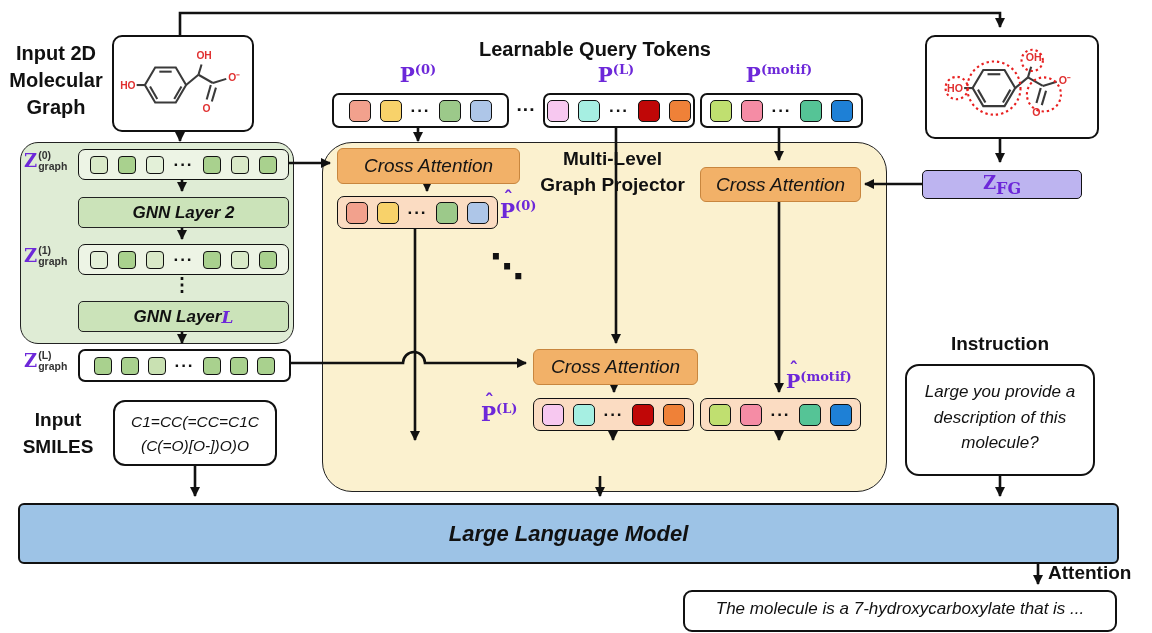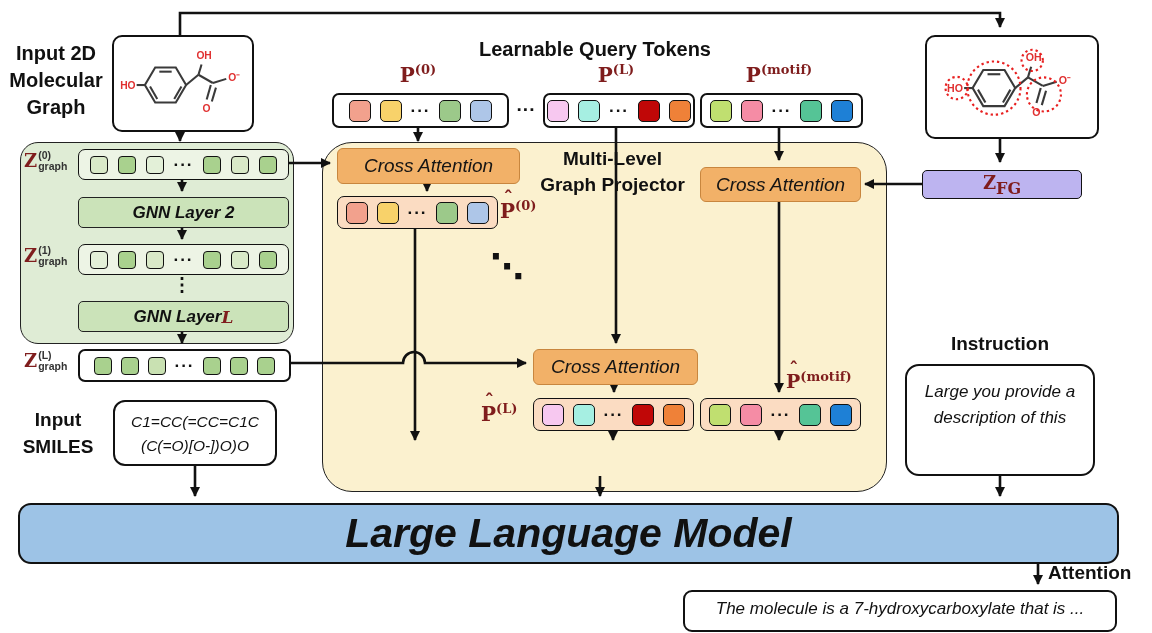--- a/index.html
+++ b/index.html
@@ -17,35 +17,35 @@
   .tokrow.hatbg{background:#FBDCC2;border-width:1.8px;}
   .tok{width:20px;height:20px;border:1.8px solid #111;border-radius:5px;flex:0 0 auto;}
   .tokrow.sm .tok{width:16px;height:16px;border-radius:4px;}
   .tokdots{font-weight:bold;font-size:17px;letter-spacing:1px;line-height:1;}
   .gnn{position:absolute;background:#CBE3B9;border:1.6px solid #222;border-radius:5px;z-index:10;
        display:flex;align-items:center;justify-content:center;
        font-weight:bold;font-style:italic;font-size:17px;}
   .ca{position:absolute;background:#F2B168;border:1.5px solid #C8863E;border-radius:6px;z-index:10;
       display:flex;align-items:center;justify-content:center;font-style:italic;font-size:19px;color:#151515;}
   .title{position:absolute;font-weight:bold;text-align:center;z-index:10;}
-  .mlabel{font-family:"DejaVu Serif",serif;font-weight:bold;color:#7f1d1d;z-index:10;}
+  .mlabel{font-family:"DejaVu Serif",serif;font-weight:bold;color:#6d28d9;z-index:10;}
   .sup{font-size:13px;vertical-align:super;}
   .zstack{position:absolute;display:inline-flex;align-items:center;z-index:10;}
   .zbase{font-size:18px;}
   .zcol{display:inline-flex;flex-direction:column;line-height:1.02;margin-left:1px;}
   .zsup,.zsub{font-size:10.5px;font-weight:bold;color:#333;}
   .hatwrap{position:relative;display:inline-block;}
   .hatmark{position:absolute;top:-0.62em;left:0.18em;font-size:0.95em;}
   .mlp{position:absolute;background:#C9C9C9;border:1.7px solid #333;border-radius:4px;z-index:10;
        display:flex;align-items:center;justify-content:center;font-weight:bold;font-style:italic;font-size:19px;}
   .zfg{position:absolute;background:#BDB4F0;border:1.8px solid #111;border-radius:5px;z-index:10;
        display:flex;align-items:center;justify-content:center;}
-  .llm{position:absolute;background:#9DC3E6;border:2px solid #111;border-radius:13px;z-index:10;
+  .llm{position:absolute;background:#9DC3E6;border:2px solid #111;border-radius:6px;z-index:10;
        display:flex;align-items:center;justify-content:center;
-       font-weight:bold;font-style:italic;font-size:41px;}
+       font-weight:bold;font-style:italic;font-size:22px;}
   .itext{font-style:italic;text-align:center;}
   .dotsv{position:absolute;z-index:10;font-weight:bold;}
   .molsvg{width:100%;height:100%;}
 </style>
 </head>
 <body>
 
 <div class="canvas">
 
   <div class="panel green" style="left:20px;top:142px;width:272px;height:200px;"></div>
@@ -294,20 +294,21 @@
   </div>
 
   <div class="zfg" style="left:922px;top:170px;width:158px;height:27px;">
     <span class="mlabel" style="font-size:18px;"><span>Z</span><span style="font-size:16px;vertical-align:sub;">FG</span></span>
   </div>
 
   <div class="title" style="left:930px;top:333px;width:140px;font-size:19px;">Instruction</div>
   <div class="box itext" style="left:905px;top:364px;width:190px;height:112px;border-radius:14px;font-size:17px;line-height:1.5;padding-top:13px;box-sizing:border-box;">
     <span style="display:block">Large you provide a</span>
     <span style="display:block">description of this</span>
+    <span style="display:block">molecule?</span>
   </div>
 
   <div class="title" style="left:8px;top:407px;width:100px;font-size:19px;line-height:1.4;">
     <span style="display:block">Input</span>
     <span style="display:block">SMILES</span>
   </div>
   <div class="box itext" style="left:113px;top:400px;width:164px;height:66px;border-radius:12px;font-size:15.5px;line-height:1.55;padding-top:8px;box-sizing:border-box;">
     <span style="display:block">C1=CC(=CC=C1C</span>
     <span style="display:block">(C(=O)[O-])O)O</span>
   </div>

